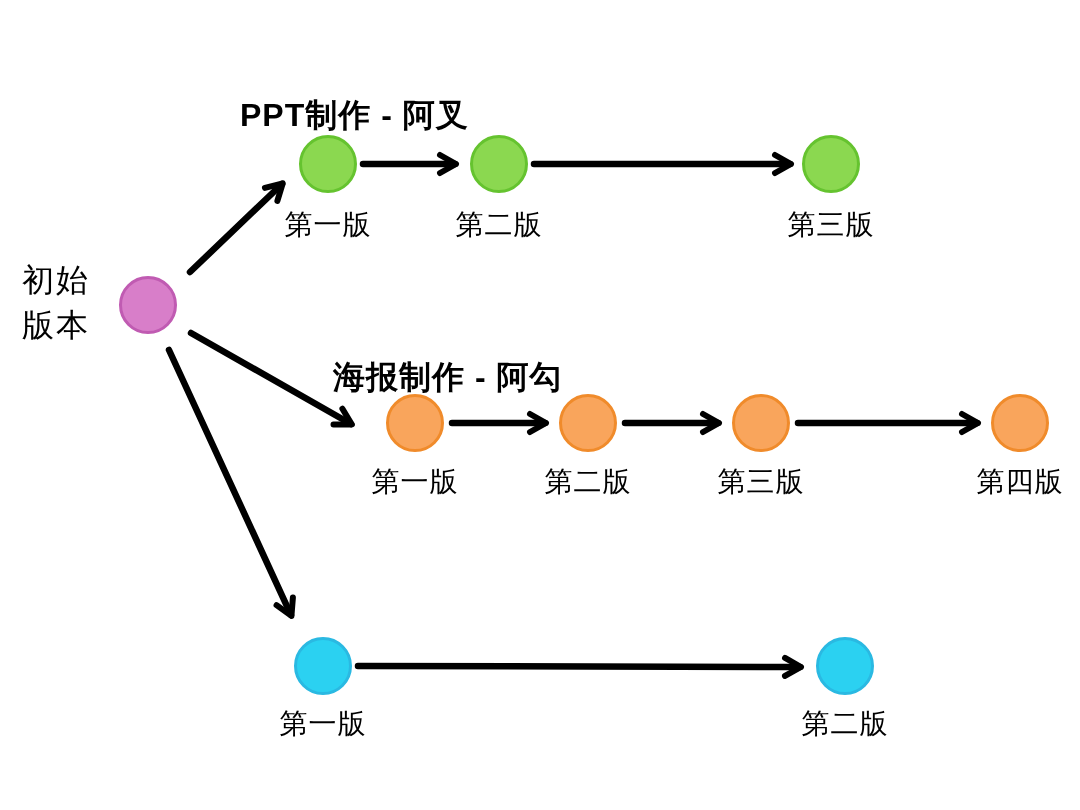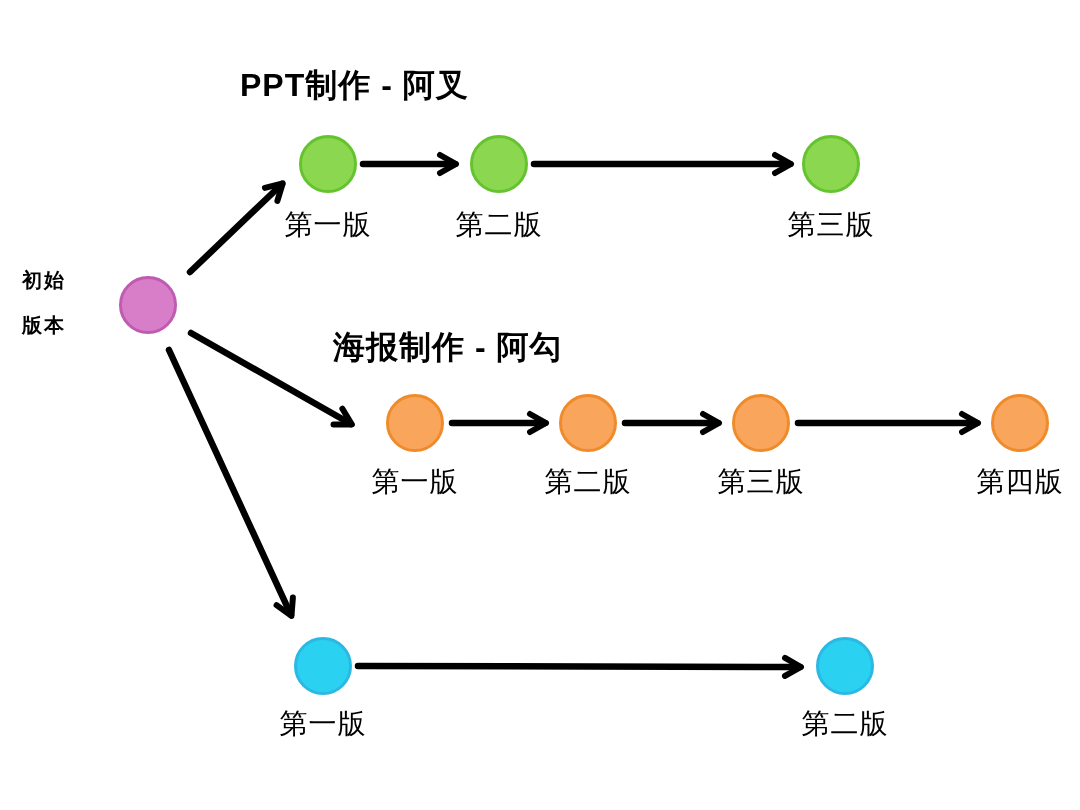--- a/index.html
+++ b/index.html
@@ -27,38 +27,39 @@
     border-radius: 50%;
     border: 3px solid transparent;
   }
 
   .branch-title {
     position: absolute;
     font-size: 32px;
     font-weight: 700;
     letter-spacing: 1px;
     white-space: nowrap;
+    margin-top: 30px;
   }
 
   .commit-label {
     position: absolute;
     width: 140px;
     text-align: center;
     font-size: 28px;
     font-weight: 400;
     letter-spacing: 1px;
     white-space: nowrap;
   }
 
   .root-label {
     position: absolute;
     left: 22px;
     top: 258px;
-    font-size: 20px;
-    font-weight: 700;
+    font-size: 32px;
+    font-weight: 400;
     line-height: 45px;
     letter-spacing: 2px;
     white-space: pre-line;
   }
 </style>
 </head>
 <body style="color: rgb(0, 0, 0);">
 
 <div class="canvas" style="background: rgb(255, 255, 255);">
 

